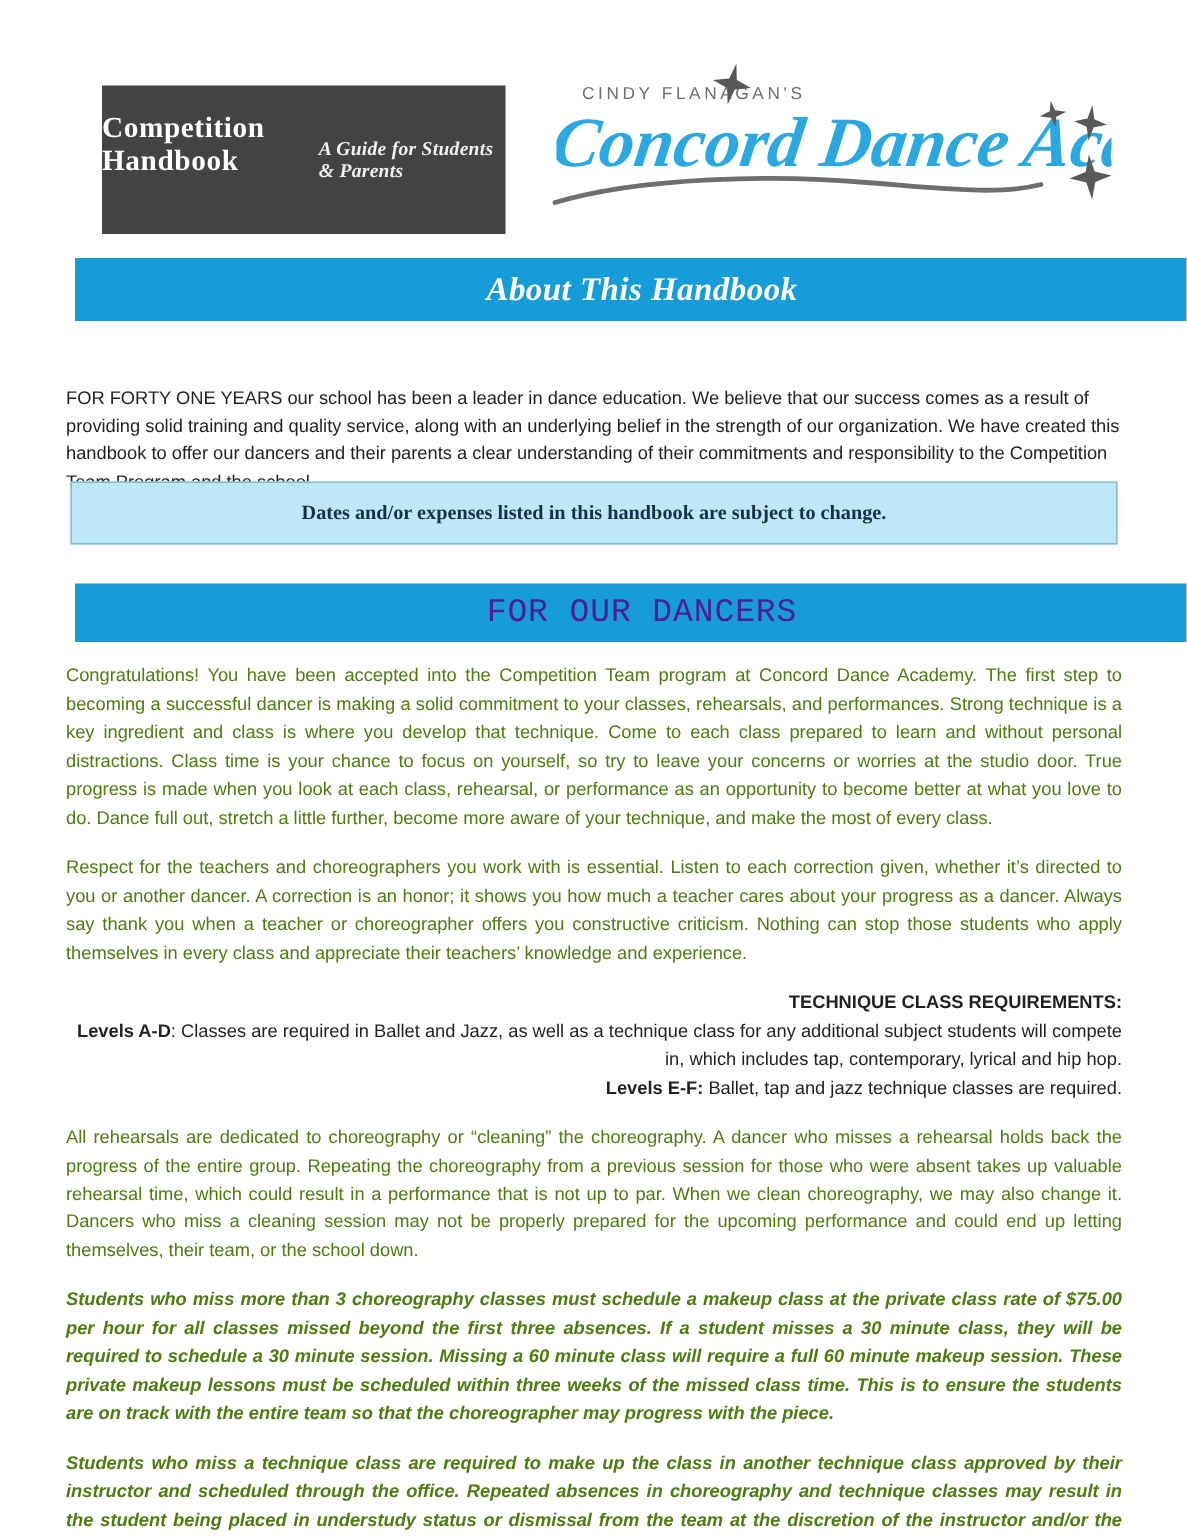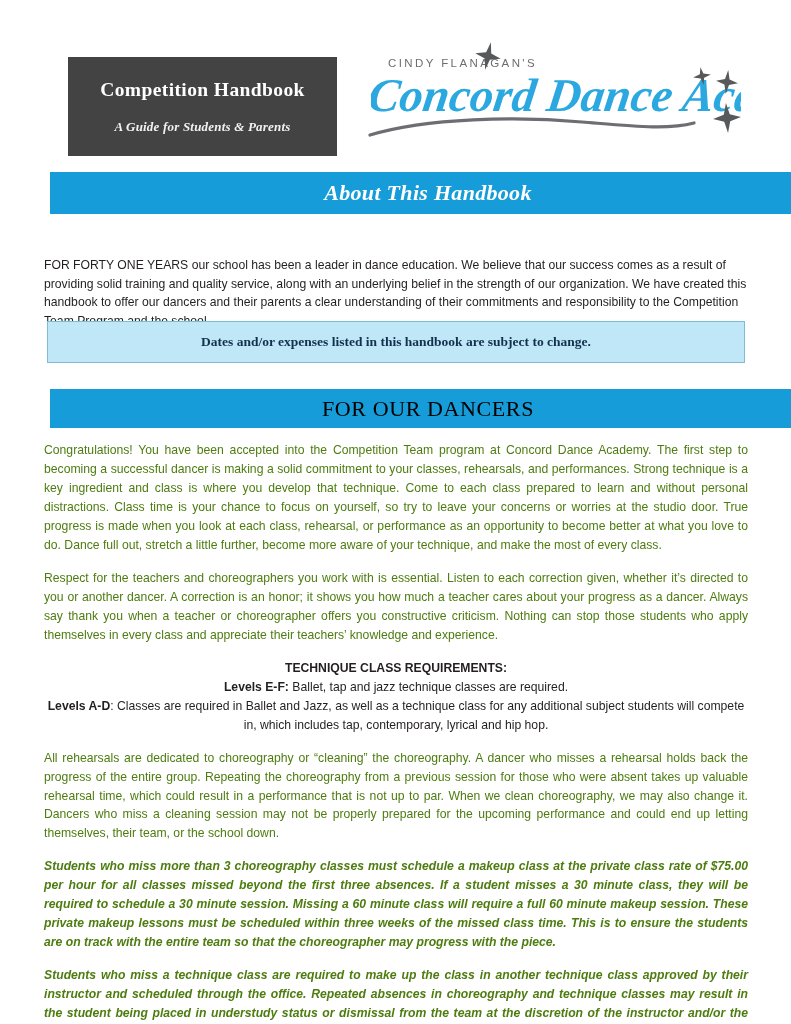--- a/index.html
+++ b/index.html
@@ -34,21 +34,21 @@
   }
 
   .title-box {
     position: absolute;
     left: 68px;
     top: 57px;
     width: 269px;
     height: 99px;
     background: #444344;
     display: flex;
-    flex-direction: column;
+    flex-direction: row;
     align-items: center;
     justify-content: center;
     box-sizing: border-box;
   }
   .title-box .main-title {
     font-family: "Liberation Serif", serif;
     font-weight: bold;
     font-size: 19.5px;
     color: #ffffff;
     letter-spacing: 0.4px;
@@ -127,24 +127,24 @@
     font-weight: bold;
     font-size: 22px;
     color: #ffffff;
     letter-spacing: 0.3px;
   }
   .bar-dancers {
     top: 389px;
     height: 39px;
   }
   .bar-dancers .bar-text {
-    font-family: Liberation Serif, serif;
+    font-family: Liberation Mono, monospace;
     font-weight: normal;
     font-size: 22px;
-    color: #000000;
+    color: #4c1d95;
     letter-spacing: 0.6px;
   }
 
   
   .notice {
     position: absolute;
     left: 47px;
     top: 321px;
     width: 698px;
     height: 42px;
@@ -199,21 +199,21 @@
   }
   .para.tight {
     margin-bottom: 0;
   }
 
   .req-block {
     font-size: 12.2px;
     line-height: 1.555;
     color: #231f20;
     margin: 0 0 14px 0;
-    text-align: center;
+    text-align: right;
   }
   .req-head {
     font-weight: bold;
     display: block;
   }
   .req-line {
     display: block;
   }
   .req-line b {
     font-weight: bold;
@@ -280,27 +280,27 @@
   <div class="content">
 
     <p class="para">Congratulations!  You have been accepted into the Competition Team program at Concord Dance Academy.   The first step to becoming a successful dancer is making a solid commitment to your classes, rehearsals, and performances.  Strong technique is a key ingredient and class is where you develop that technique.   Come to each class prepared to learn and without personal distractions.  Class time is your chance to focus on yourself, so try to leave your concerns or worries at the studio door.   True progress is made when you look at each class, rehearsal, or performance as an opportunity to become better at what you love to do.   Dance full out, stretch a little further, become more aware of your technique, and make the most of every class.</p>
 
     <p class="para">Respect for the teachers and choreographers you work with is essential.  Listen to each correction given, whether it’s directed to you or another dancer.   A correction is an honor; it shows you how much a teacher cares about your progress as a dancer.   Always say thank you when a teacher or choreographer offers you constructive criticism.   Nothing can stop those students who apply themselves in every class and appreciate their teachers’ knowledge and experience.</p>
 
     <div class="req-block">
       <span class="req-head">TECHNIQUE CLASS REQUIREMENTS:</span>
 
       <span class="req-line">
+        <b>Levels A-D</b><span>: </span><span>Classes are required in Ballet and Jazz, as well as a technique class for any additional subject students will compete in, which includes tap, contemporary, lyrical and hip hop.</span>
+      </span>
+
+      <span class="req-line">
         <b>Levels E-F:</b><span> </span><span>Ballet, tap and jazz technique classes are required.</span>
       </span>
 
-      <span class="req-line">
-        <b>Levels A-D</b><span>: </span><span>Classes are required in Ballet and Jazz, as well as a technique class for any additional subject students will compete in, which includes tap, contemporary, lyrical and hip hop.</span>
-      </span>
-
     </div>
 
     <p class="para">All rehearsals are dedicated to choreography or “cleaning” the choreography.   A dancer who misses a rehearsal holds back the progress of the entire group.   Repeating the choreography from a previous session for those who were absent takes up valuable rehearsal time, which could result in a performance that is not up to par.   When we clean choreography, we may also change it.  Dancers who miss a cleaning session may not be properly prepared for the upcoming performance and could end up letting themselves, their team, or the school down.</p>
 
     <p class="para bold">Students who miss more than 3 choreography classes must schedule a makeup class at the private class rate of $75.00 per hour for all classes missed beyond the first three absences.  If a student misses a 30 minute class, they will be required to schedule a 30 minute session.  Missing a 60 minute class will require a full 60 minute makeup session.  These private makeup lessons must be scheduled within three weeks of the missed class time.  This is to ensure the students are on track with the entire team so that the choreographer may progress with the piece.</p>
 
     <p class="para bold tight">Students who miss a technique class are required to make up the class in another technique class approved by their instructor and scheduled through the office.  Repeated absences in choreography and technique classes may result in the student being placed in understudy status or dismissal from the team at the discretion of the instructor and/or the studio director.</p>
 
   </div>
 

